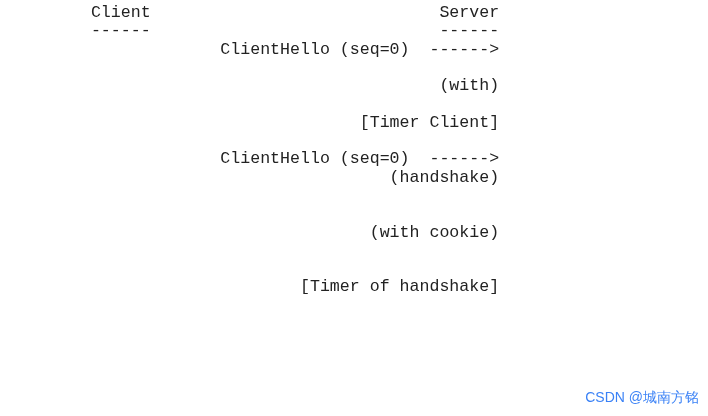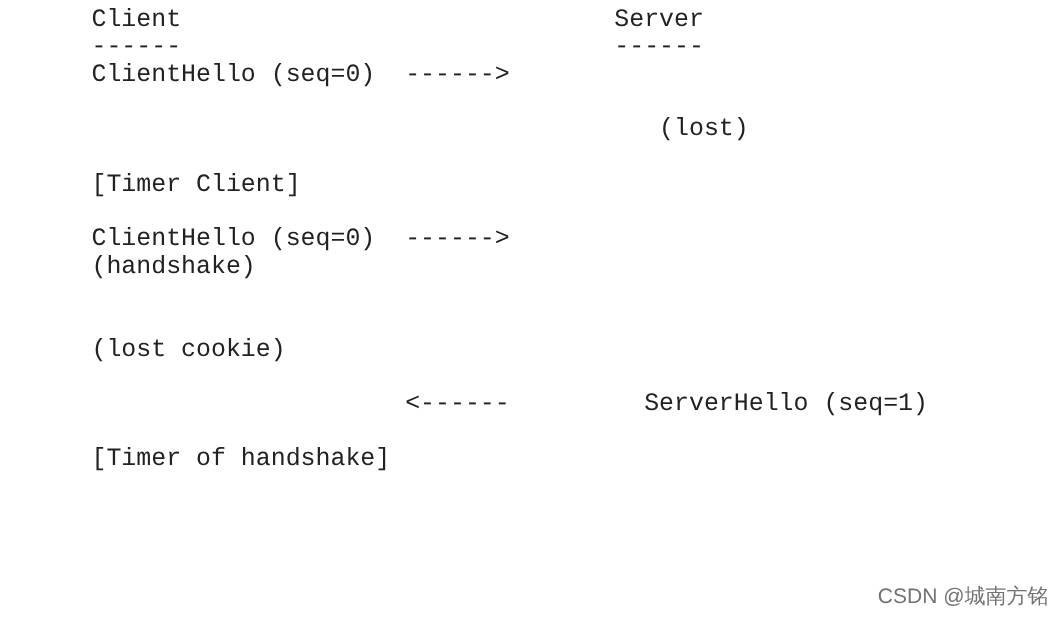--- a/index.html
+++ b/index.html
@@ -21,53 +21,53 @@
     left: 61px;
     top: 4px;
     font-family: "Liberation Mono", monospace;
     font-size: 16.6px;
     color: #222222;
   }
   .diagram-line {
     height: 18.3px;
     line-height: 18.3px;
     white-space: pre;
+    text-align: right;
   }
   .watermark {
     position: absolute;
     top: 389px;
     right: 9px;
     font-family: "Liberation Sans", sans-serif;
     font-size: 14px;
     line-height: 16px;
-    color: #737373;
+    color: #3b82f6;
     text-shadow: 1px 1px 0 #ffffff;
     white-space: nowrap;
   }
 </style>
 </head>
 <body>
 
 <div class="screen">
 
   <div class="diagram">
       <div class="diagram-line">Client                             Server</div>
       <div class="diagram-line">------                             ------</div>
       <div class="diagram-line">ClientHello (seq=0)  ------&gt;</div>
       <div class="diagram-line"></div>
-      <div class="diagram-line">                                      (lost)</div>
+      <div class="diagram-line">                                      (with)</div>
       <div class="diagram-line"></div>
       <div class="diagram-line">[Timer Client]</div>
       <div class="diagram-line"></div>
       <div class="diagram-line">ClientHello (seq=0)  ------&gt;</div>
       <div class="diagram-line">(handshake)</div>
       <div class="diagram-line"></div>
       <div class="diagram-line"></div>
-      <div class="diagram-line">(lost cookie)</div>
+      <div class="diagram-line">(with cookie)</div>
       <div class="diagram-line"></div>
-      <div class="diagram-line">                     &lt;------         ServerHello (seq=1)</div>
       <div class="diagram-line"></div>
       <div class="diagram-line">[Timer of handshake]</div>
     </div>
 
   <div class="watermark">CSDN @城南方铭</div>
 
 </div>
 
 </body></html>

